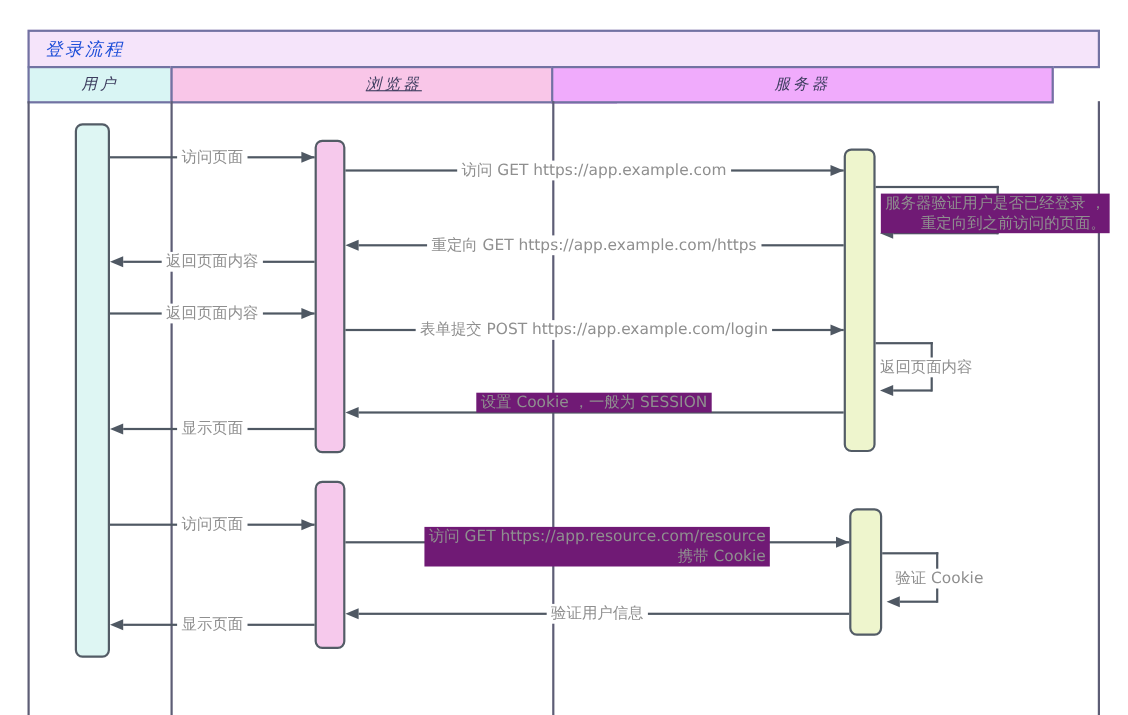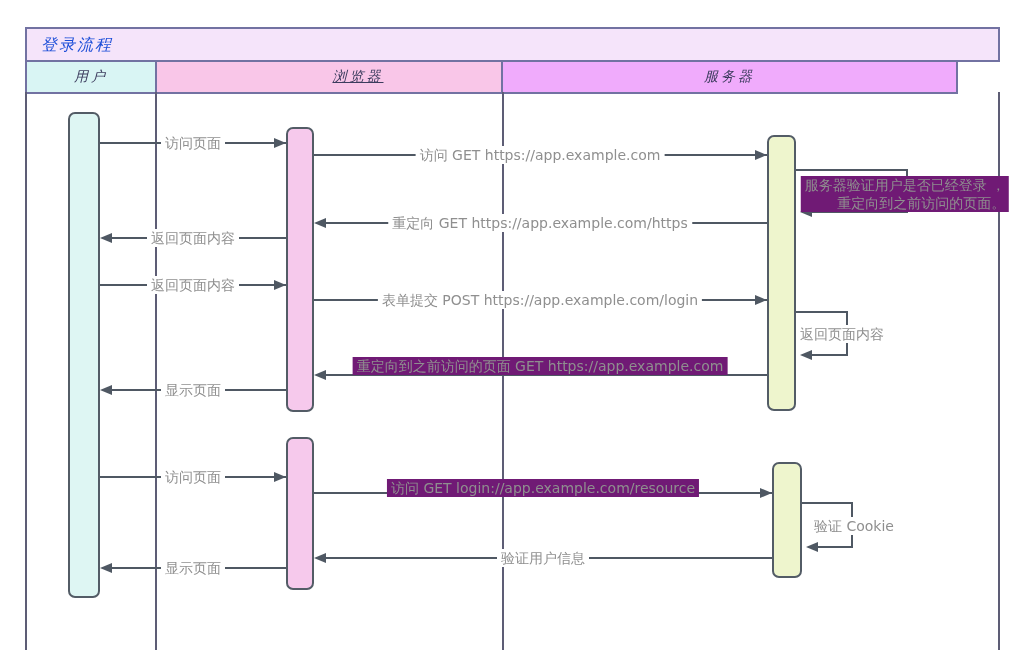--- a/index.html
+++ b/index.html
@@ -131,41 +131,42 @@
   <div>
     <div class="abs hline" style="left:314px;top:299px;width:453px"></div>
     <div class="abs arr-r" style="left:755px;top:295px"></div>
     <div class="abs lbl" style="left:540px;top:291px">表单提交 POST https://app.example.com/login</div>
   </div>
 
   <div>
     <div class="abs hline" style="left:326px;top:374px;width:441px"></div>
     <div class="abs arr-l" style="left:314px;top:370px"></div>
     <div class="abs lbl2" style="left:540px;top:357px">
-      <div>重定向到之前访问的页面 GET https://app.example.com</div>
+      <div>设置 Cookie ，一般为 SESSION</div>
     </div>
   </div>
 
   <div>
     <div class="abs hline" style="left:112px;top:389px;width:174px"></div>
     <div class="abs arr-l" style="left:100px;top:385px"></div>
     <div class="abs lbl" style="left:193px;top:381px">显示页面</div>
   </div>
 
   <div>
     <div class="abs hline" style="left:100px;top:476px;width:186px"></div>
     <div class="abs arr-r" style="left:274px;top:472px"></div>
     <div class="abs lbl" style="left:193px;top:468px">访问页面</div>
   </div>
 
   <div>
     <div class="abs hline" style="left:314px;top:492px;width:458px"></div>
     <div class="abs arr-r" style="left:760px;top:488px"></div>
     <div class="abs lbl2" style="left:543px;top:479px">
-      <div>访问 GET login://app.example.com/resource</div>
+      <div>访问 GET https://app.resource.com/resource</div>
+      <div>携带 Cookie</div>
     </div>
   </div>
 
   <div>
     <div class="abs hline" style="left:326px;top:557px;width:446px"></div>
     <div class="abs arr-l" style="left:314px;top:553px"></div>
     <div class="abs lbl" style="left:543px;top:549px">验证用户信息</div>
   </div>
 
   <div>

